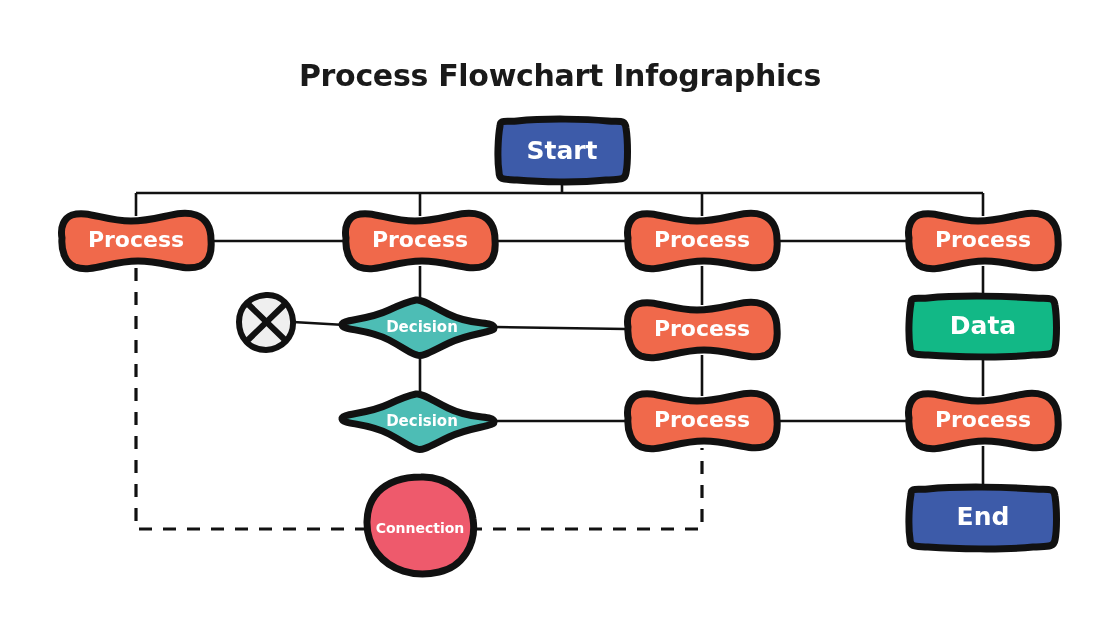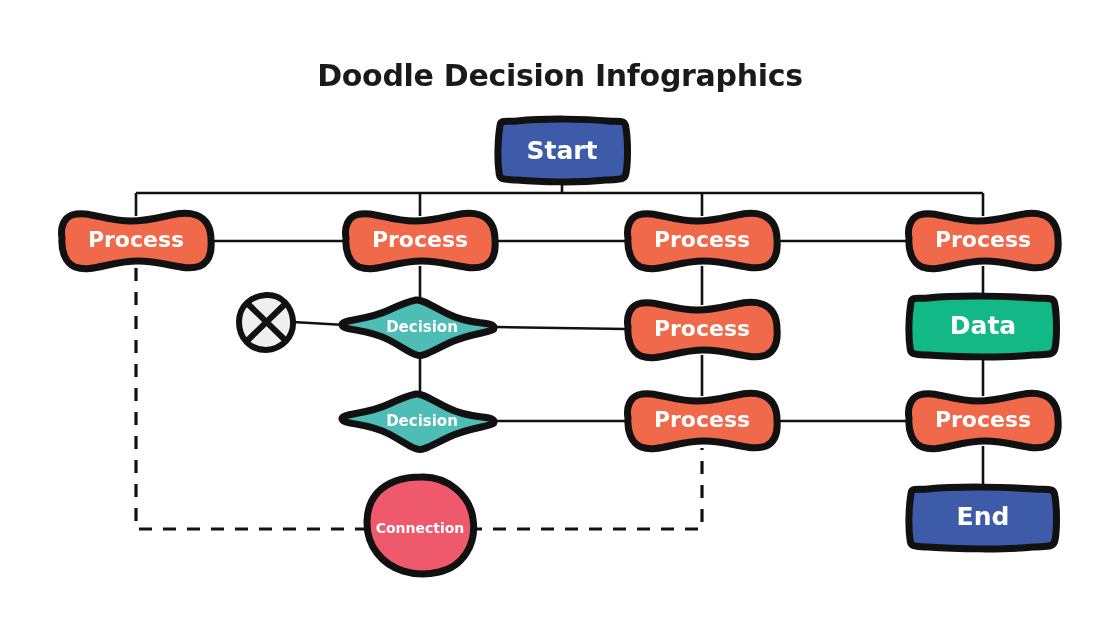--- a/index.html
+++ b/index.html
@@ -70,21 +70,21 @@
     stroke: #111111;
     stroke-linejoin: round;
     stroke-linecap: round;
   }
 </style>
 </head>
 <body>
 
 <div id="stage">
 
-  <div id="page-title">Doodle Decision Infographics</div>
+  <div id="page-title">Process Flowchart Infographics</div>
 
   <svg id="flow" viewBox="0 0 1120 630">
 
     <g>
 
       <path class="edge" d="M562,181 L562,193"></path>
 
       <path class="edge" d="M136,193 L983,193"></path>
 
       <path class="edge" d="M136,193 L136,216"></path>

